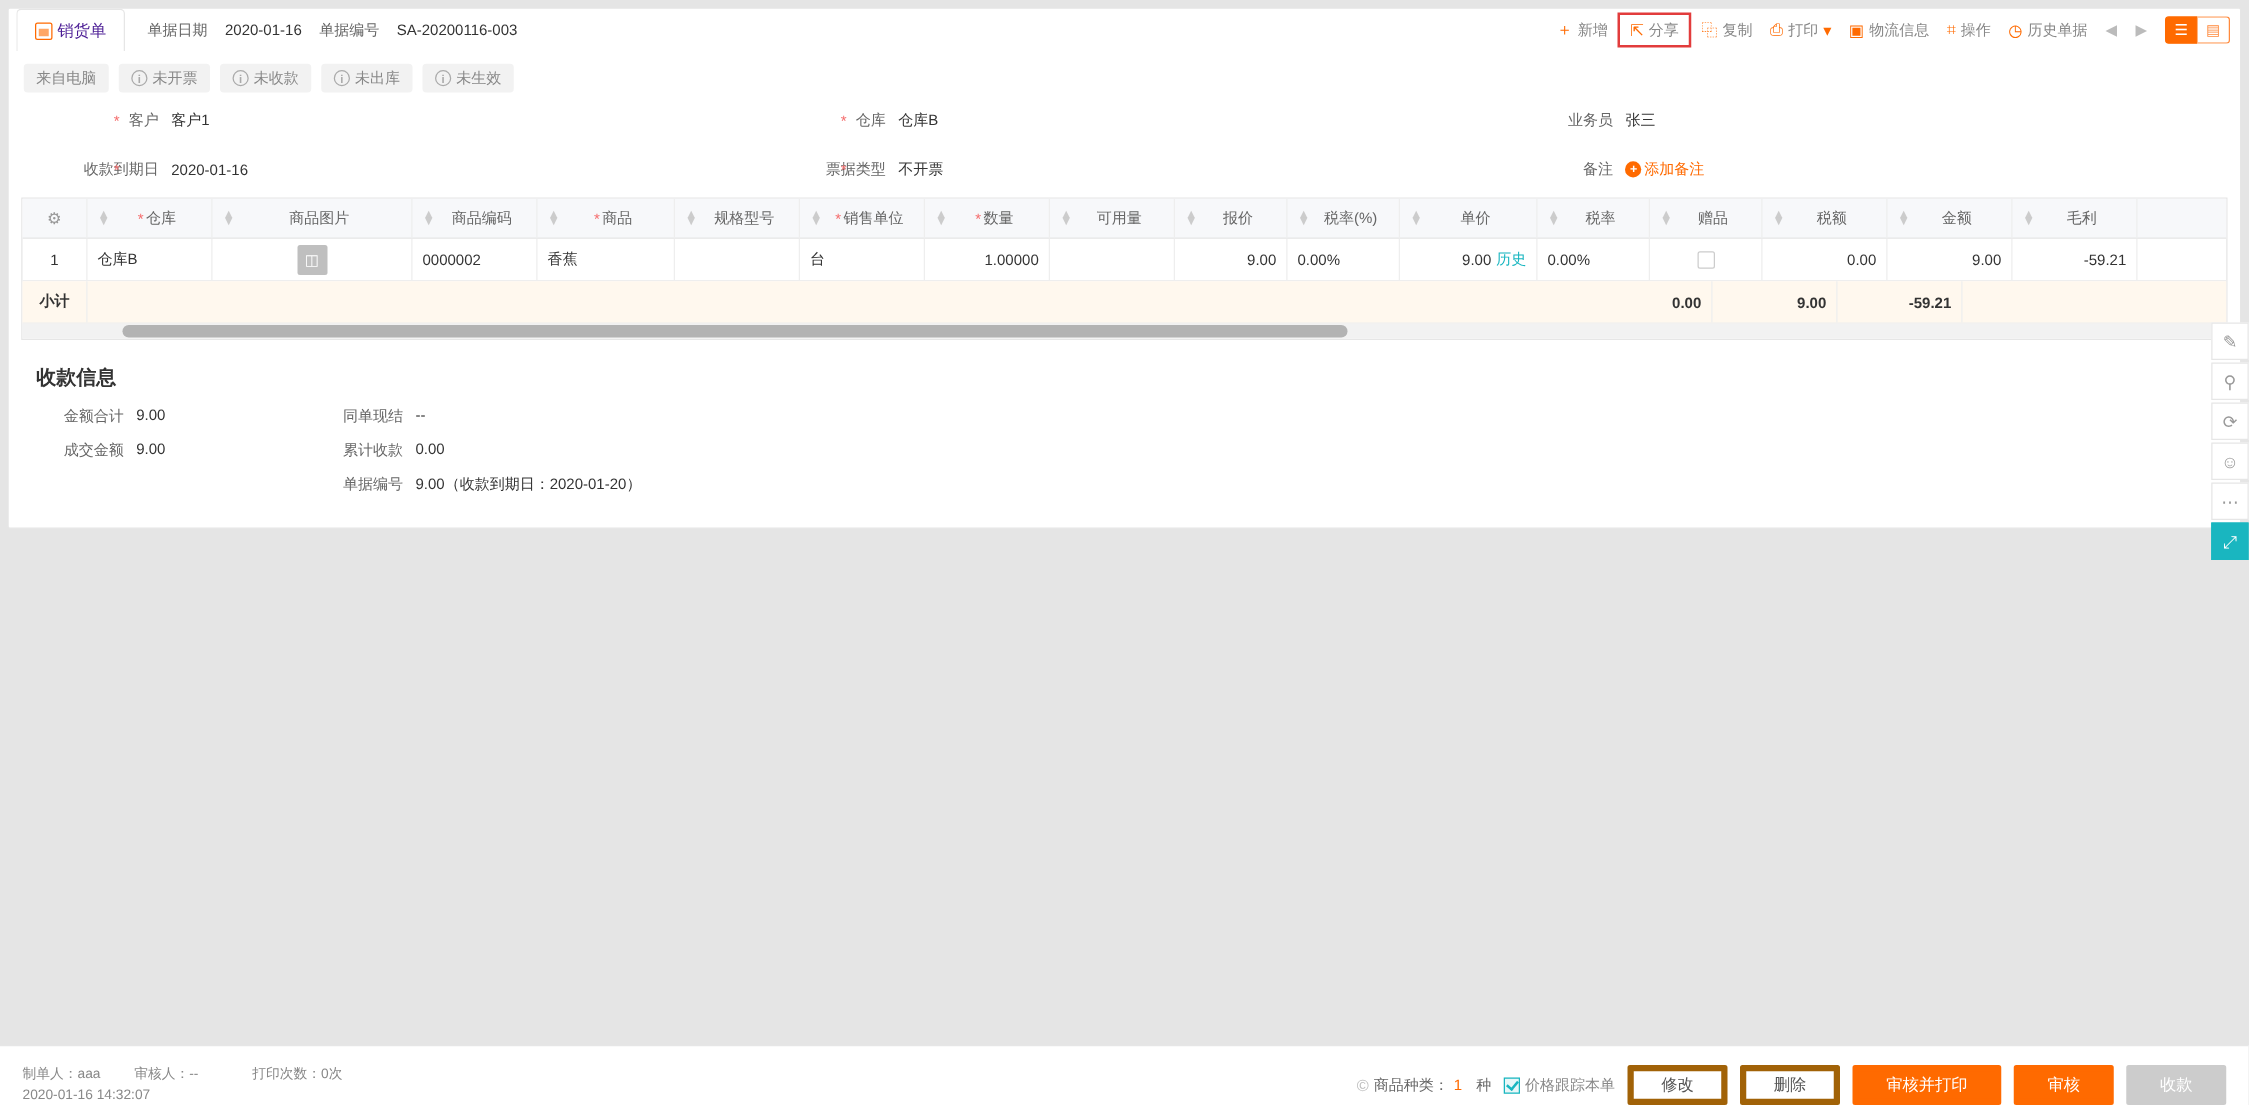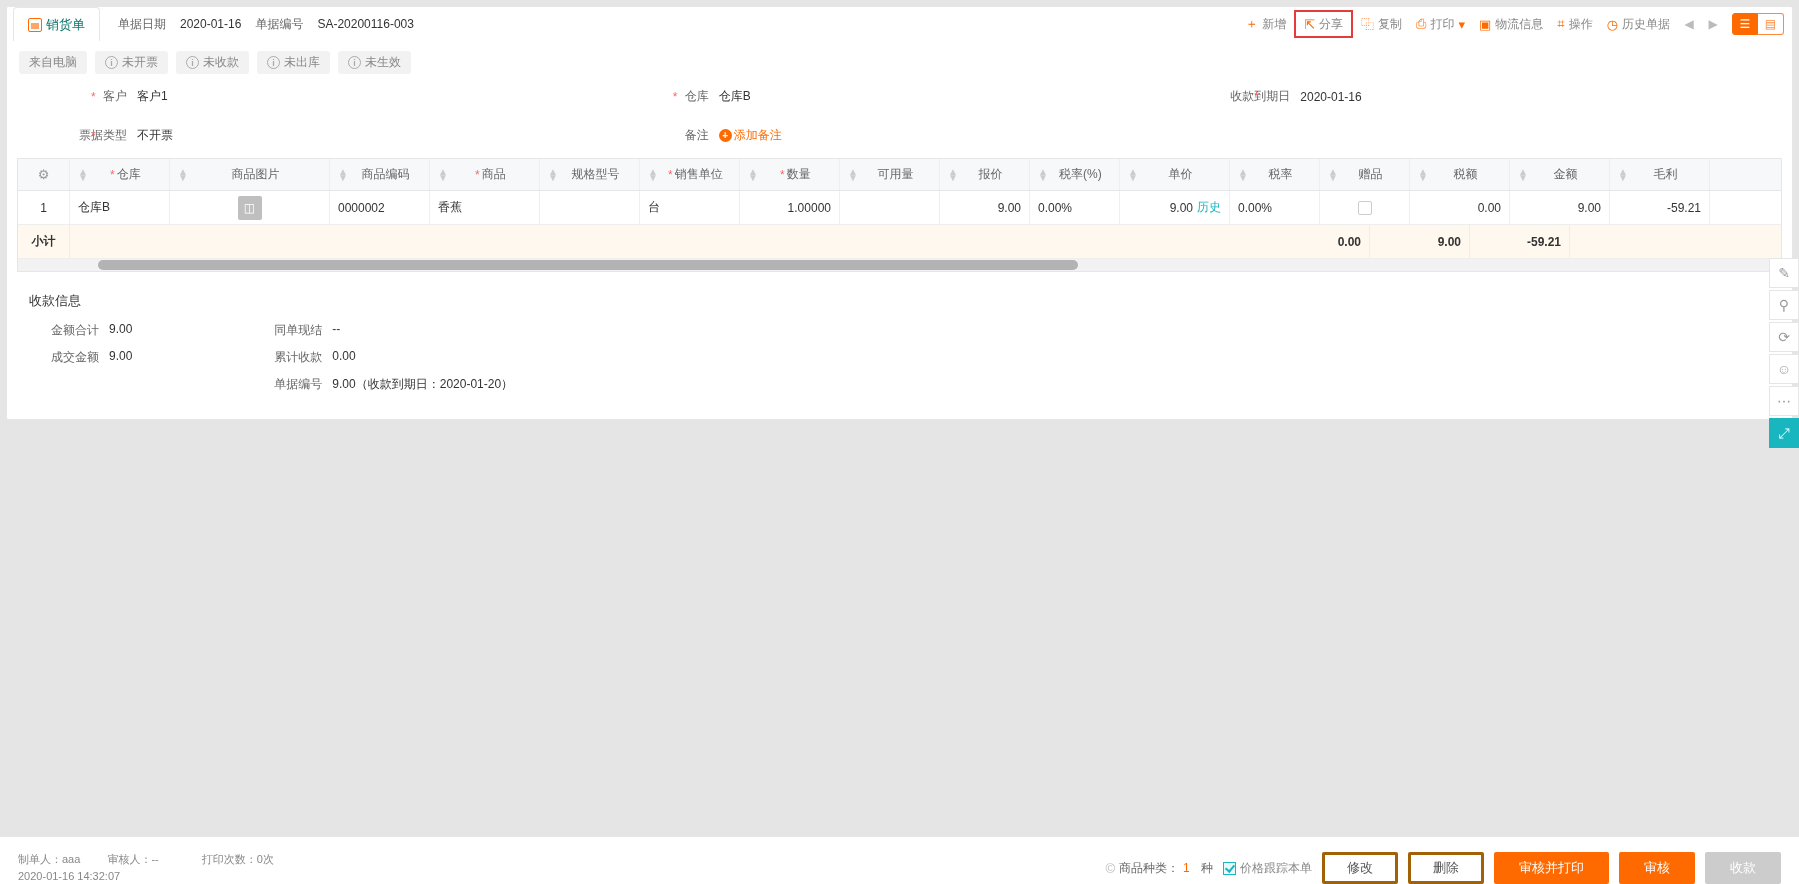--- a/index.html
+++ b/index.html
@@ -1,20 +1,20 @@
 <!DOCTYPE html>
 <html><head>
 <meta charset="utf-8">
 <style>
 *{box-sizing:border-box;margin:0;padding:0}
 body{font-family:"Microsoft YaHei","Helvetica Neue",Arial,sans-serif;font-size:12px;color:#333;background:#e5e5e5;width:1799px;height:884px;overflow:hidden;position:relative}
 .card{background:#fff;border:1px solid #e6e6e6;margin:6px;border-radius:2px}
 
 .topbar{display:flex;align-items:center;height:34px;padding:0 6px;position:relative}
-.tab{display:inline-flex;align-items:center;gap:4px;background:#fff;border:1px solid #e6e6e6;border-bottom:none;padding:0 14px;height:34px;color:#0f766e;font-size:13px;border-top-left-radius:4px;border-top-right-radius:4px}
+.tab{display:inline-flex;align-items:center;gap:4px;background:#fff;border:1px solid #e6e6e6;border-bottom:none;padding:0 14px;height:34px;color:#4c1d95;font-size:13px;border-top-left-radius:4px;border-top-right-radius:4px}
 .tab .ticon{display:inline-block;width:14px;height:14px;border:1.5px solid #ff6a00;border-radius:2px;position:relative}
 .tab .ticon::after{content:"";position:absolute;left:2px;right:2px;bottom:2px;height:6px;background:#ff6a00;opacity:.6}
 .meta{margin-left:18px;color:#666;display:flex;align-items:center;gap:10px}
 .meta .val{color:#333;margin-left:6px}
 .toolbar{position:absolute;right:8px;top:0;display:flex;align-items:center;height:34px;gap:2px}
 .tbtn{display:inline-flex;align-items:center;gap:4px;color:#888;font-size:12px;padding:0 6px;height:28px;cursor:pointer}
 .tbtn .ic{font-size:13px}
 .orange{color:#ff6a00}
 .highlight-box{border:2px solid #e23c3c;padding:0 2px;height:28px;display:inline-flex;align-items:center}
 .chev{width:22px;height:22px;display:inline-flex;align-items:center;justify-content:center;color:#bbb;cursor:pointer}
@@ -53,42 +53,42 @@
 .gear{color:#999;font-size:13px}
 .thumb{width:24px;height:24px;background:#bfbfbf;display:inline-flex;align-items:center;justify-content:center;color:#fff;font-size:12px;border-radius:2px;margin:auto}
 .hist{color:#19b6c0;margin-left:4px;cursor:pointer}
 .ck{width:14px;height:14px;border:1px solid #ccc;border-radius:2px;background:#fff;margin:auto}
 .subtotal{background:#fff8ee}
 .subtotal .td{font-weight:600}
 .hsb{height:12px;background:#f2f2f2;margin:0;position:relative}
 .hsb .thumbbar{position:absolute;left:80px;width:980px;top:1px;bottom:1px;background:#b3b3b3;border-radius:6px}
 
 .paysec{padding:12px 22px 16px}
-.paysec h4{font-size:13px;font-weight:400;margin-bottom:12px}
+.paysec h4{font-size:16px;font-weight:700;margin-bottom:12px}
 .paygrid{display:flex;gap:120px}
 .paycol .prow{display:flex;margin-bottom:10px;color:#666}
 .paycol .prow .k{width:80px;text-align:right;padding-right:10px}
 .paycol .prow .v{color:#333}
 .owe{color:#ff6a00}
 
 .rail{position:absolute;right:0;top:258px;display:flex;flex-direction:column;gap:2px}
 .ritem{width:30px;height:30px;background:#fff;border:1px solid #e6e6e6;display:flex;align-items:center;justify-content:center;color:#999;font-size:14px;cursor:pointer}
 .ritem.fs{background:#19b6c0;color:#fff;border-color:#19b6c0}
 
 .footer{position:absolute;left:0;right:0;bottom:0;height:48px;background:#fff;border-top:1px solid #e6e6e6;display:flex;align-items:flex-end;padding:0 18px;justify-content:space-between}
 .finfo{color:#888;font-size:11px;line-height:15px}
 .finfo .l2{margin-top:2px}
 .fright{display:flex;align-items:center;gap:10px}
 .fright .stat{color:#666;display:inline-flex;align-items:center;gap:4px}
 .fright .stat .n{color:#ff6a00}
 .fright .copy{color:#bbb;font-size:13px}
 .cb{display:inline-flex;align-items:center;gap:4px;color:#888}
 .cb .box{width:13px;height:13px;border:1px solid #19b6c0;background:#e8f7f8;position:relative}
 .cb .box::after{content:"";position:absolute;left:3px;top:0px;width:4px;height:7px;border:2px solid #19b6c0;border-top:none;border-left:none;transform:rotate(40deg)}
-.btn{height:32px;padding:0 22px;border:3px solid #a16207;background:#fff;color:#555;border-radius:2px;cursor:pointer;font-size:13px}
+.btn{height:32px;padding:0 22px;border:5px solid #a16207;background:#fff;color:#555;border-radius:2px;cursor:pointer;font-size:13px}
 .btn.primary{background:#ff6a00;border-color:#ff6a00;color:#fff}
 .btn.dis{background:#ccc;border-color:#ccc;color:#fff;cursor:not-allowed}
 </style>
 </head>
 <body>
 
 <div class="card" style="margin-bottom:0">
   <div class="topbar">
     <div class="tab">
       <span class="ticon"></span>
@@ -162,20 +162,24 @@
   </div>
 
   <div class="form">
     <div class="frow">
         <span class="flabel req">客户</span>
         <span class="fval">客户1</span>
       </div>
     <div class="frow">
         <span class="flabel req">仓库</span>
         <span class="fval">仓库B</span>
+      </div>
+    <div class="frow">
+        <span class="flabel">业务员</span>
+        <span class="fval">张三</span>
       </div>
 
     <div class="frow">
         <span class="flabel req">收款到期日</span>
         <span class="fval">2020-01-16</span>
       </div>
     <div class="frow">
         <span class="flabel req">票据类型</span>
         <span class="fval">不开票</span>
       </div>

